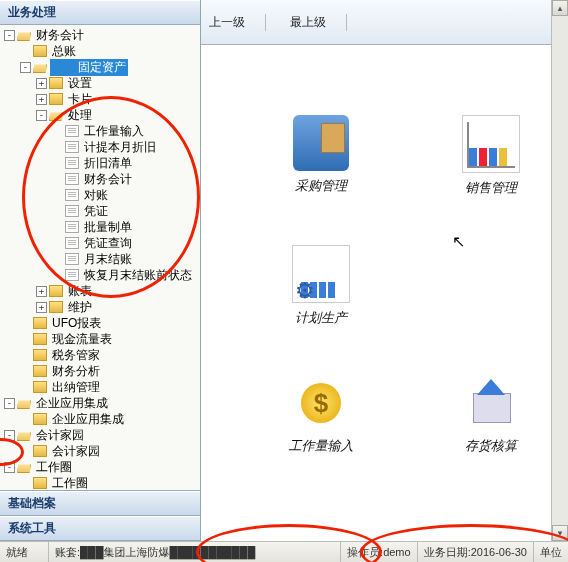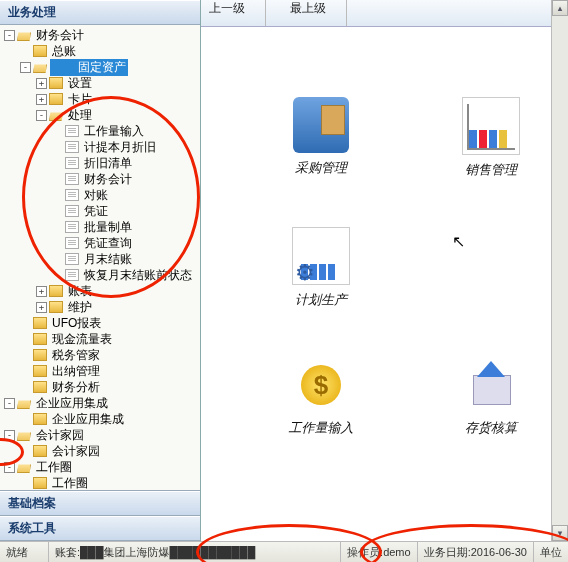--- a/index.html
+++ b/index.html
@@ -17,21 +17,21 @@
   .fold{width:14px;height:12px;margin-right:3px;}
   .lbl{padding:0 2px;}
   .lbl.sel{background:#2a89d6;color:#ffffff;padding-left:28px;}
   
   .f-closed{background:linear-gradient(#ffe28a,#e8b83e);border:1px solid #c79a2e;box-sizing:border-box;}
   .f-open{background:linear-gradient(#ffe9a8,#f0c860);border:1px solid #c79a2e;box-sizing:border-box;clip-path:polygon(0 100%,10% 30%,100% 30%,90% 100%);}
   .f-page{background:#fff;border:1px solid #aaa;box-sizing:border-box;position:relative;}
   .f-page:before{content:"";position:absolute;top:2px;left:2px;right:2px;height:1px;background:#bbb;box-shadow:0 2px 0 #bbb,0 4px 0 #bbb;}
   
   .right{flex:1;display:flex;flex-direction:column;background:#fff;}
-  .toolbar{height:26px;background:linear-gradient(#f7fafd,#e0eaf4);border-bottom:1px solid #aac;display:flex;padding:0 8px;gap:24px;font-size:12px;color:#222;}
+  .toolbar{height:26px;background:linear-gradient(#f7fafd,#e0eaf4);border-bottom:1px solid #aac;display:flex;align-items:center;padding:9px 8px;gap:24px;font-size:12px;color:#222;}
   .toolbar span{border-right:1px solid #bbb;padding-right:20px;}
   .canvas{flex:1;position:relative;background:#fff;}
   .tile{position:absolute;width:120px;text-align:center;}
   .tile .ico{width:56px;height:56px;margin:0 auto 6px;}
   .tile .cap{font-size:13px;color:#111;font-style:italic;}
   
   .ic-buy{background:linear-gradient(#6fa3e0,#2f6cb3);border-radius:6px;position:relative;}
   .ic-buy:after{content:"";position:absolute;right:4px;top:8px;width:22px;height:28px;background:#d9a85a;border:1px solid #a07a3a;}
   .ic-sale{background:#fff;border:1px solid #ccc;position:relative;overflow:hidden;}
   .ic-sale:before{content:"";position:absolute;bottom:4px;left:6px;width:8px;height:20px;background:#3b7dd8;box-shadow:10px 0 0 #e23,20px 0 0 #3b7dd8,30px 0 0 #e8c23e;}
@@ -172,26 +172,26 @@
               <span class="lbl">现金流量表</span>
             </div>
           <div class="row" style="padding-left:20px">
               <span class="pm none"></span>
               <span class="fold f-closed"></span>
               <span class="lbl">税务管家</span>
             </div>
           <div class="row" style="padding-left:20px">
               <span class="pm none"></span>
               <span class="fold f-closed"></span>
+              <span class="lbl">财务分析</span>
+            </div>
+          <div class="row" style="padding-left:20px">
+              <span class="pm none"></span>
+              <span class="fold f-closed"></span>
               <span class="lbl">出纳管理</span>
-            </div>
-          <div class="row" style="padding-left:20px">
-              <span class="pm none"></span>
-              <span class="fold f-closed"></span>
-              <span class="lbl">财务分析</span>
             </div>
           <div class="row" style="padding-left:4px">
               <span class="pm">-</span>
               <span class="fold f-open"></span>
               <span class="lbl">企业应用集成</span>
             </div>
           <div class="row" style="padding-left:20px">
               <span class="pm none"></span>
               <span class="fold f-closed"></span>
               <span class="lbl">企业应用集成</span>

